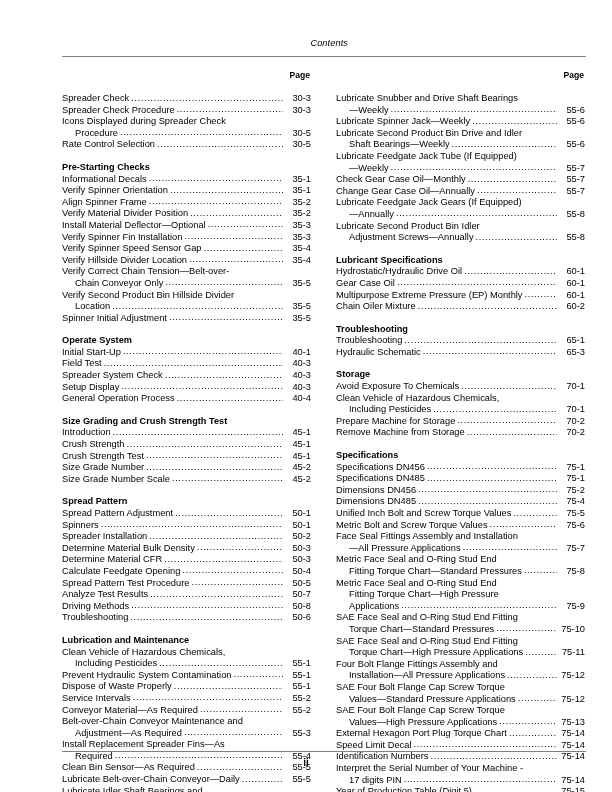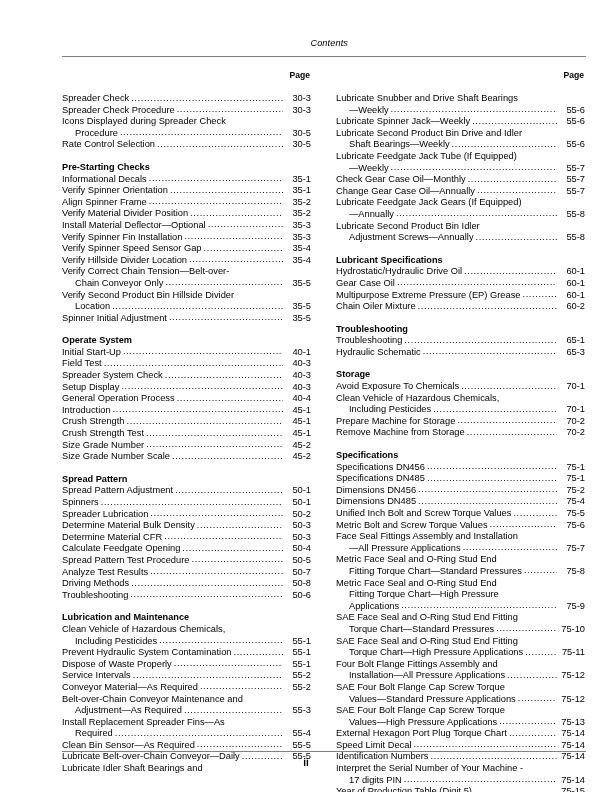--- a/index.html
+++ b/index.html
@@ -245,20 +245,21 @@
         <div class="entry">
           <span class="title">Setup Display</span>
           <span class="leader">..........................................................................................</span>
           <span class="pg">40-3</span>
         </div>
         <div class="entry">
           <span class="title">General Operation Process</span>
           <span class="leader">..........................................................................................</span>
           <span class="pg">40-4</span>
         </div>
+        <div class="section-head gap-before">Size Grading and Crush Strength Test</div>
         <div class="entry">
           <span class="title">Introduction</span>
           <span class="leader">..........................................................................................</span>
           <span class="pg">45-1</span>
         </div>
         <div class="entry">
           <span class="title">Crush Strength</span>
           <span class="leader">..........................................................................................</span>
           <span class="pg">45-1</span>
         </div>
@@ -282,21 +283,21 @@
           <span class="title">Spread Pattern Adjustment</span>
           <span class="leader">..........................................................................................</span>
           <span class="pg">50-1</span>
         </div>
         <div class="entry">
           <span class="title">Spinners</span>
           <span class="leader">..........................................................................................</span>
           <span class="pg">50-1</span>
         </div>
         <div class="entry">
-          <span class="title">Spreader Lubrication</span>
+          <span class="title">Spreader Installation</span>
           <span class="leader">..........................................................................................</span>
           <span class="pg">50-2</span>
         </div>
         <div class="entry">
           <span class="title">Determine Material Bulk Density</span>
           <span class="leader">..........................................................................................</span>
           <span class="pg">50-3</span>
         </div>
         <div class="entry">
           <span class="title">Determine Material CFR</span>
@@ -452,21 +453,21 @@
           <span class="title">Hydrostatic/Hydraulic Drive Oil</span>
           <span class="leader">..........................................................................................</span>
           <span class="pg">60-1</span>
         </div>
         <div class="entry">
           <span class="title">Gear Case Oil</span>
           <span class="leader">..........................................................................................</span>
           <span class="pg">60-1</span>
         </div>
         <div class="entry">
-          <span class="title">Multipurpose Extreme Pressure (EP) Grease</span>
+          <span class="title">Multipurpose Extreme Pressure (EP) Monthly</span>
           <span class="leader">..........................................................................................</span>
           <span class="pg">60-1</span>
         </div>
         <div class="entry">
           <span class="title">Chain Oiler Mixture</span>
           <span class="leader">..........................................................................................</span>
           <span class="pg">60-2</span>
         </div>
         <div class="section-head gap-before">Troubleshooting</div>
         <div class="entry">

